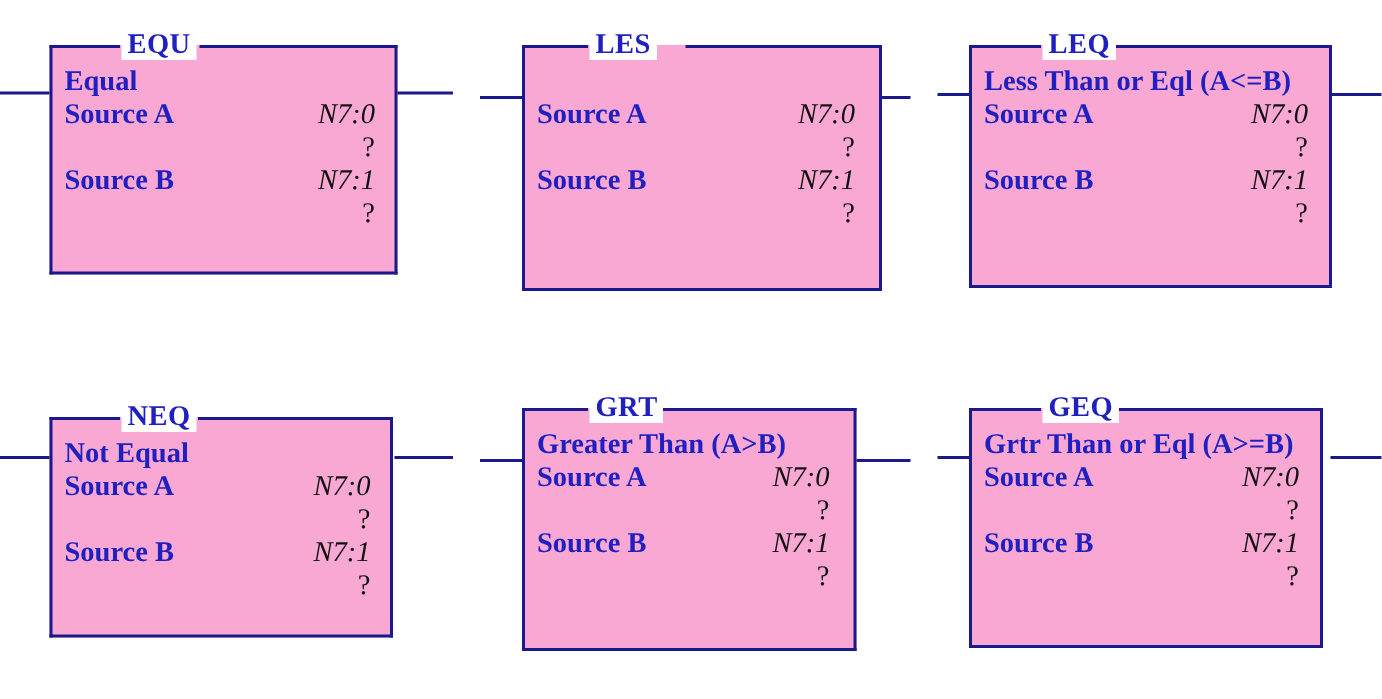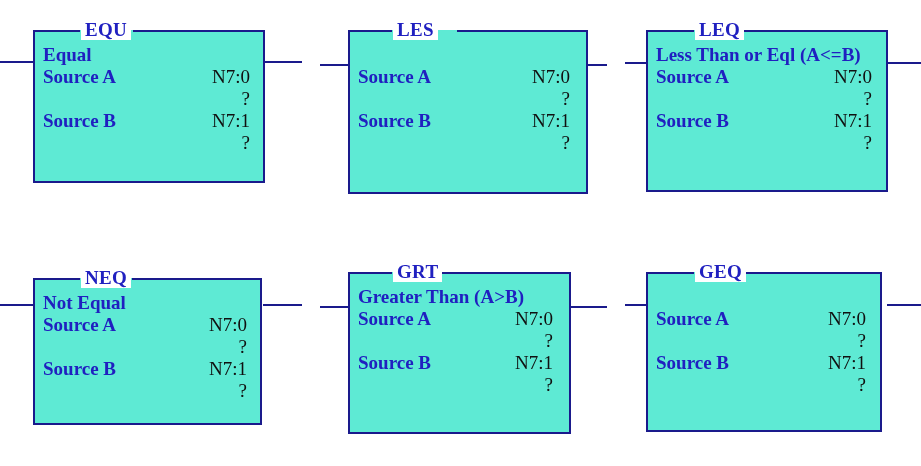--- a/index.html
+++ b/index.html
@@ -20,21 +20,21 @@
     left: 0;
     top: 0;
     width: 921px;
     height: 466px;
   }
 
   
   .block {
     position: absolute;
     box-sizing: border-box;
-    background: #5eead4;
+    background: #f9a8d4;
   }
 
   
   .edge {
     position: absolute;
     background: #1a1a8c;
   }
   .edge-left   { left: 0;  top: 0; bottom: 0; width: 2px; }
   .edge-right  { right: 0; top: 0; bottom: 0; width: 2px; }
   .edge-bottom { left: 0;  right: 0; bottom: 0; height: 2px; }
@@ -76,20 +76,21 @@
   }
 
   .operand-value {
     position: absolute;
     color: #101010;
     font-size: 19px;
     font-weight: 400;
     line-height: 22px;
     white-space: nowrap;
     text-align: right;
+    font-style: italic;
   }
 
   .operand-unknown {
     position: absolute;
     color: #101010;
     font-size: 19px;
     font-weight: 400;
     line-height: 22px;
     white-space: nowrap;
     text-align: right;
@@ -200,20 +201,21 @@
     <div class="operand-unknown" style="right:18px; top:102px;">?</div>
   </div>
 
   <div class="block" style="left:646px; top:272px; width:236px; height:160px;">
     <div class="edge edge-left"></div>
     <div class="edge edge-right"></div>
     <div class="edge edge-bottom"></div>
     <div class="edge edge-top-a" style="width:48px;"></div>
     <div class="edge edge-top-b" style="width:144px;"></div>
     <div class="block-mnemonic" style="left:49px;">GEQ</div>
+    <div class="block-desc">Grtr Than or Eql (A&gt;=B)</div>
     <div class="operand-label" style="top:36px;">Source A</div>
     <div class="operand-value" style="right:16px; top:36px;">N7:0</div>
     <div class="operand-unknown" style="right:16px; top:58px;">?</div>
     <div class="operand-label" style="top:80px;">Source B</div>
     <div class="operand-value" style="right:16px; top:80px;">N7:1</div>
     <div class="operand-unknown" style="right:16px; top:102px;">?</div>
   </div>
 
 </div>
 

